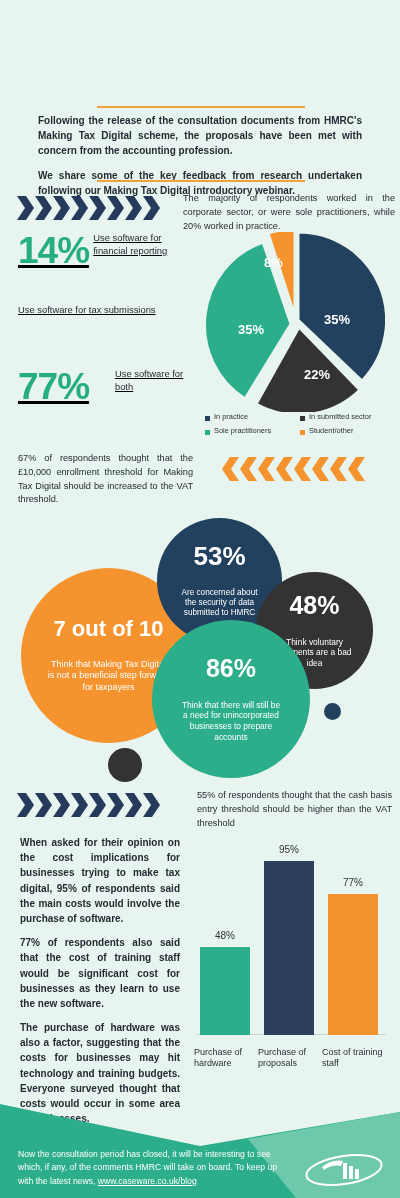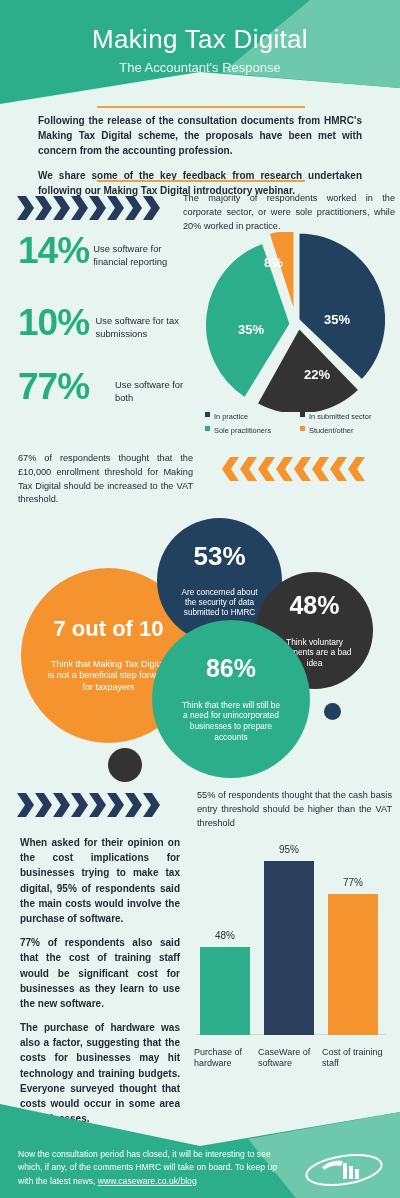--- a/index.html
+++ b/index.html
@@ -30,31 +30,31 @@
 
   
   .chev-row{position:absolute;display:flex;gap:1px;}
   .chev{width:17px;height:24px;}
   .chev.navy{background:#263B5B;
     clip-path:polygon(0 0,9px 0,17px 12px,9px 24px,0 24px,8px 12px);}
   .chev.orange{background:#F5942F;
     clip-path:polygon(17px 0,8px 0,0 12px,8px 24px,17px 24px,9px 12px);}
 
   
-  .stat{position:absolute;display:flex;align-items:flex-end;}
+  .stat{position:absolute;display:flex;align-items:flex-start;text-decoration:underline;}
   .stat-num{color:#27AE80;font-size:37px;font-weight:700;letter-spacing:-1px;
     width:104px;line-height:1;}
   .stat-lbl{color:#252b33;font-size:9.4px;line-height:1.38;}
 
   
   .pie-wrap{position:absolute;left:200px;top:232px;width:185px;height:180px;}
   .pie-lab{position:absolute;color:#fff;font-weight:700;font-size:13px;}
   .legend{position:absolute;left:205px;top:412px;width:190px;
     display:flex;flex-wrap:wrap;font-size:7.4px;color:#2b3038;}
-  .legend .li{width:50%;display:flex;align-items:flex-start;margin-bottom:5px;}
+  .legend .li{width:50%;display:flex;align-items:flex-end;margin-bottom:5px;}
   .sw{width:5px;height:5px;margin-right:4px;flex:none;}
 
   
   .note{position:absolute;color:#252b33;font-size:9.2px;line-height:1.5;text-align:justify;}
 
   
   .bub{position:absolute;border-radius:50%;display:flex;flex-direction:column;
     align-items:center;justify-content:center;text-align:center;color:#fff;}
   .bub .big{font-weight:700;line-height:1;}
   .bub .sub{line-height:1.26;margin-top:19px;}
@@ -80,26 +80,20 @@
   .ft-link{text-decoration:underline;color:#ffffff;}
   .logo{position:absolute;left:296px;top:60px;width:96px;height:42px;}
   .logo-name{position:absolute;left:296px;top:88px;width:96px;text-align:center;
     color:#ffffff;font-size:12.5px;letter-spacing:.6px;margin-top:39px;}
 </style>
 </head>
 <body>
 
 <div class="page">
 
-  <div class="header">
-    <div class="hdr-base"></div>
-    <div class="hdr-light"></div>
-    <div class="hdr-title">Making Tax Digital</div>
-    <div class="hdr-sub">The Accountant's Response</div>
-  </div>
 
   <div class="rule" style="left:97px;top:106px;width:208px;"></div>
   <div class="intro" style="top:113px;">
     <p>Following the release of the consultation documents from HMRC's Making Tax Digital scheme, the proposals have been met with concern from the accounting profession.</p>
     <p>We share some of the key feedback from research undertaken following our Making Tax Digital introductory webinar.</p>
   </div>
   <div class="rule" style="left:97px;top:180px;width:208px;"></div>
 
   <div class="chev-row" style="left:17px;top:196px;">
     <span class="chev navy"></span>
@@ -112,21 +106,20 @@
     <span class="chev navy"></span>
   </div>
 
   <div class="note" style="left:183px;top:192px;width:212px;">The majority of respondents worked in the corporate sector, or were sole practitioners, while 20% worked in practice.</div>
 
   <div class="stat" style="left:18px;top:232px;width:180px;">
     <div class="stat-num">14%</div>
     <div class="stat-lbl">Use software for financial reporting</div>
   </div>
   <div class="stat" style="left:18px;top:304px;width:180px;">
-    <div class="stat-num">10%</div>
     <div class="stat-lbl">Use software for tax submissions</div>
   </div>
   <div class="stat" style="left:18px;top:368px;width:180px;">
     <div class="stat-num">77%</div>
     <div class="stat-lbl">Use software for both</div>
   </div>
 
   <div class="pie-wrap">
     <svg width="185" height="180" viewBox="0 0 185 180">
 
@@ -232,21 +225,21 @@
 
   <div class="barchart">
     <div class="baseline"></div>
 
     <div class="bar" style="left:4px;height:88px;background:#2CAE8B;"></div>
     <div class="bar-val" style="left:-1px;top:94px;">48%</div>
     <div class="bar-cat" style="left:-2px;">Purchase of hardware</div>
 
     <div class="bar" style="left:68px;height:174px;background:#2B3F5C;"></div>
     <div class="bar-val" style="left:63px;top:8px;">95%</div>
-    <div class="bar-cat" style="left:62px;">CaseWare of software</div>
+    <div class="bar-cat" style="left:62px;">Purchase of proposals</div>
 
     <div class="bar" style="left:132px;height:141px;background:#F5942F;"></div>
     <div class="bar-val" style="left:127px;top:41px;">77%</div>
     <div class="bar-cat" style="left:126px;">Cost of training staff</div>
   </div>
 
   <div class="footer">
     <div class="ft-base"></div>
     <div class="ft-light"></div>
     <div class="ft-text">

